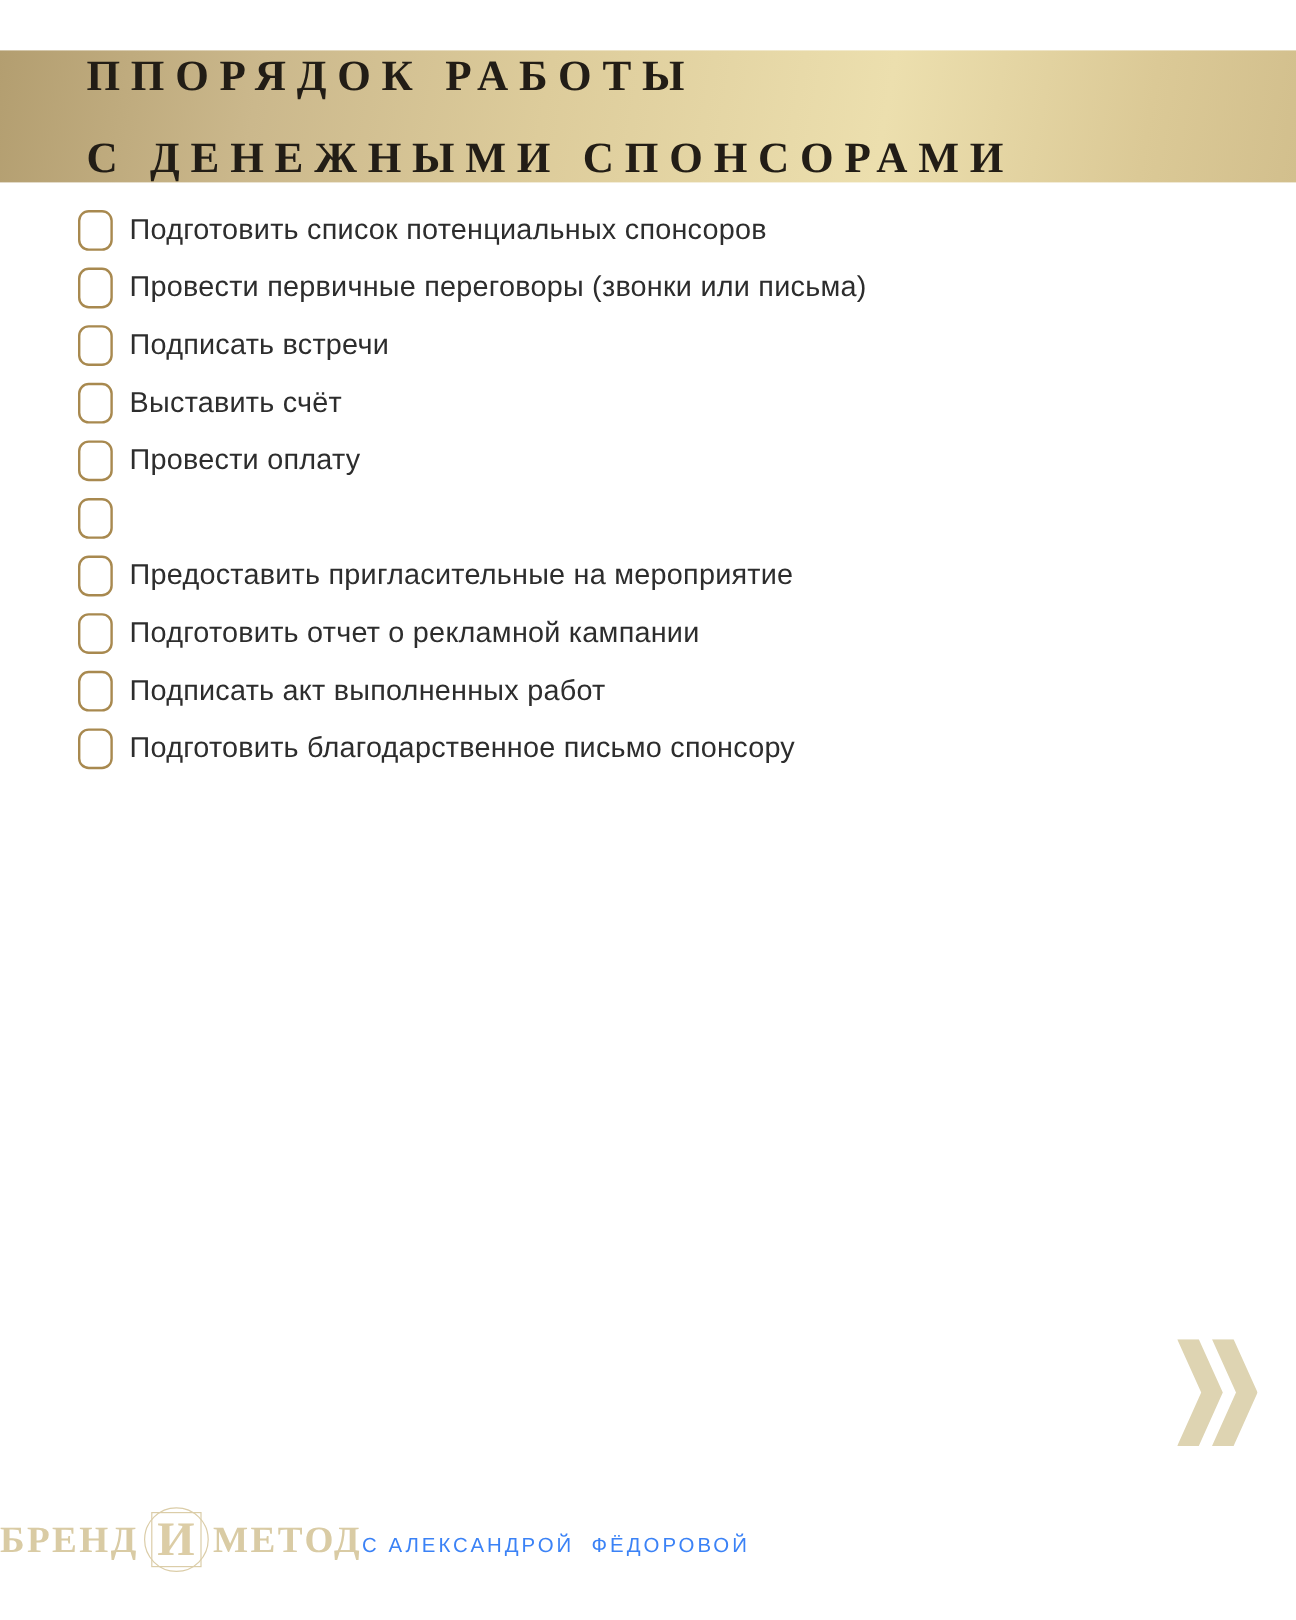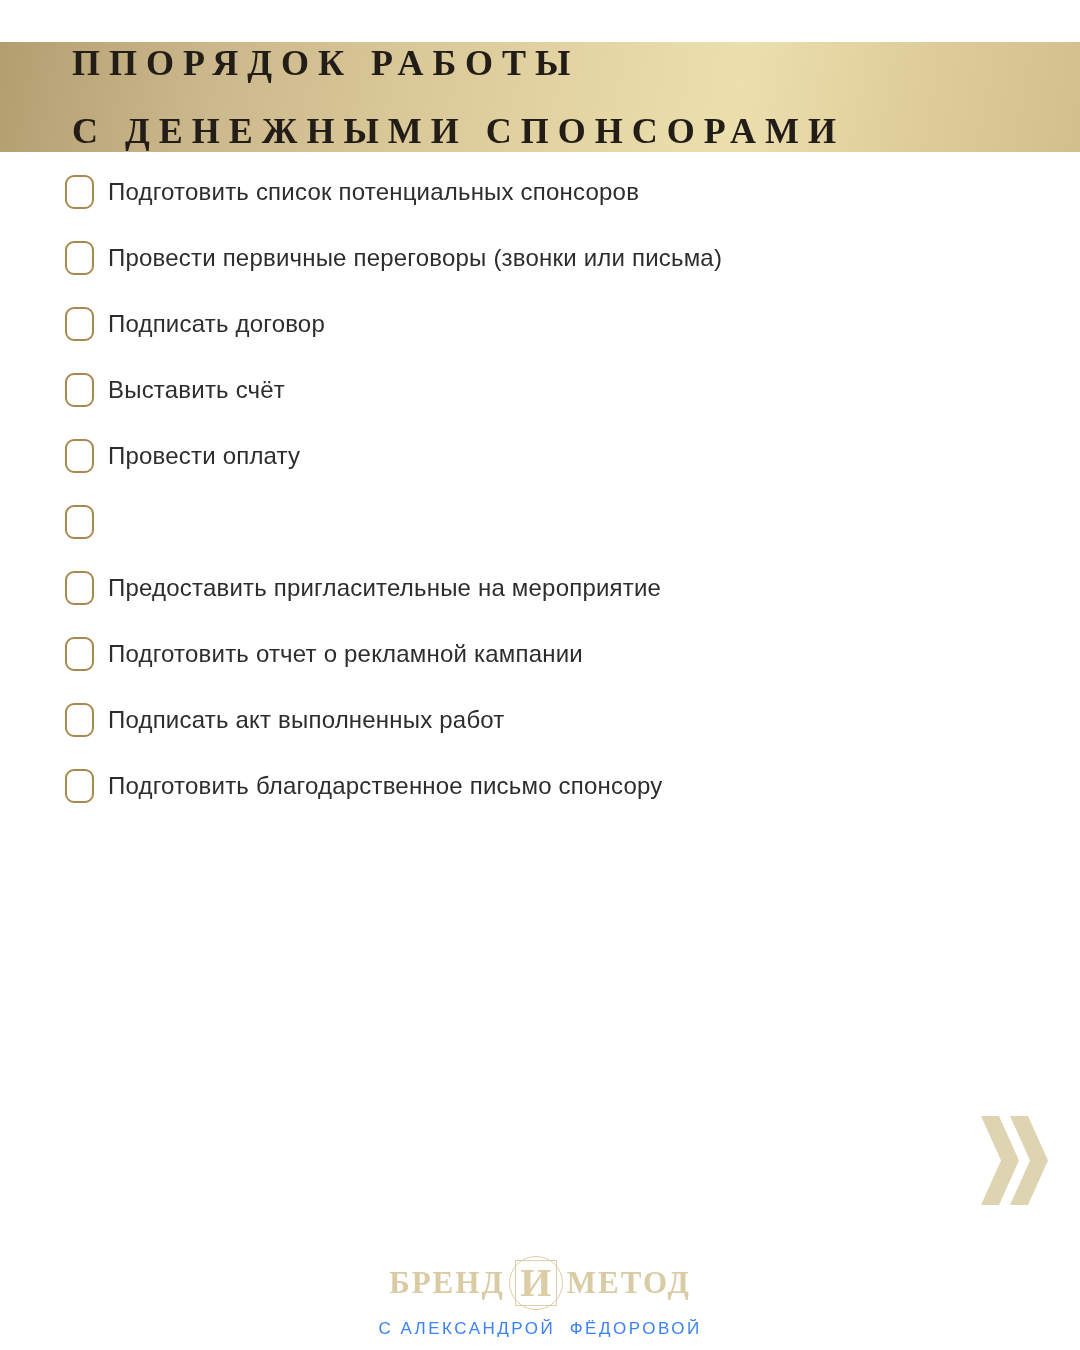--- a/index.html
+++ b/index.html
@@ -42,21 +42,21 @@
     white-space: nowrap;
   }
 
   
   .checklist {
     position: absolute;
     left: 65px;
     top: 175px;
     display: flex;
     flex-direction: column;
-    gap: 32px;
+    gap: 14px;
   }
   .check-row {
     display: flex;
     align-items: center;
     height: 34px;
   }
   .checkbox {
     width: 29px;
     height: 34px;
     box-sizing: border-box;
@@ -84,21 +84,21 @@
     cursor: pointer;
   }
 
   
   .footer {
     position: absolute;
     left: 0;
     top: 1256px;
     width: 100%;
     display: flex;
-    flex-direction: column;
+    flex-direction: row;
     align-items: center;
   }
   .brand-row {
     display: flex;
     align-items: center;
     height: 54px;
   }
   .brand-word {
     font-family: "Liberation Serif", serif;
     font-weight: 700;
@@ -158,21 +158,21 @@
   <div class="check-row">
     <span class="checkbox"></span>
     <span class="check-label">Подготовить список потенциальных спонсоров</span>
   </div>
   <div class="check-row">
     <span class="checkbox"></span>
     <span class="check-label">Провести первичные переговоры (звонки или письма)</span>
   </div>
   <div class="check-row">
     <span class="checkbox"></span>
-    <span class="check-label">Подписать договор</span>
+    <span class="check-label">Подписать встречи</span>
   </div>
   <div class="check-row">
     <span class="checkbox"></span>
     <span class="check-label">Выставить счёт</span>
   </div>
   <div class="check-row">
     <span class="checkbox"></span>
     <span class="check-label">Провести оплату</span>
   </div>
   <div class="check-row">

